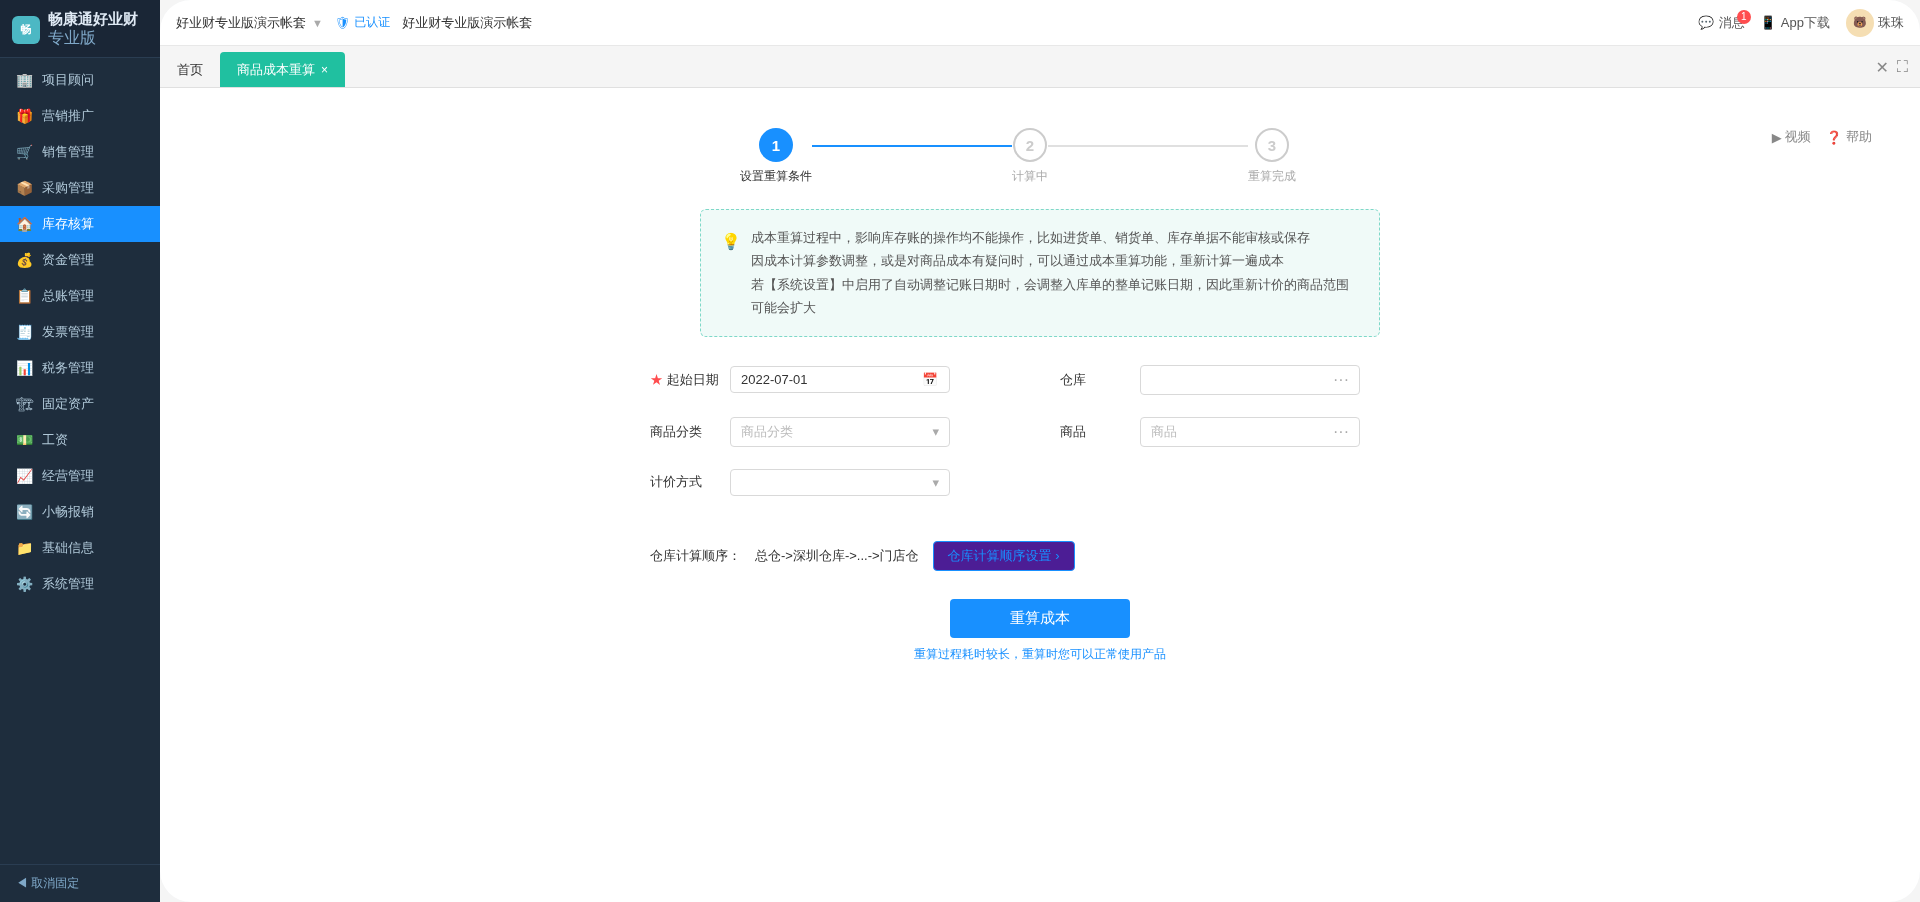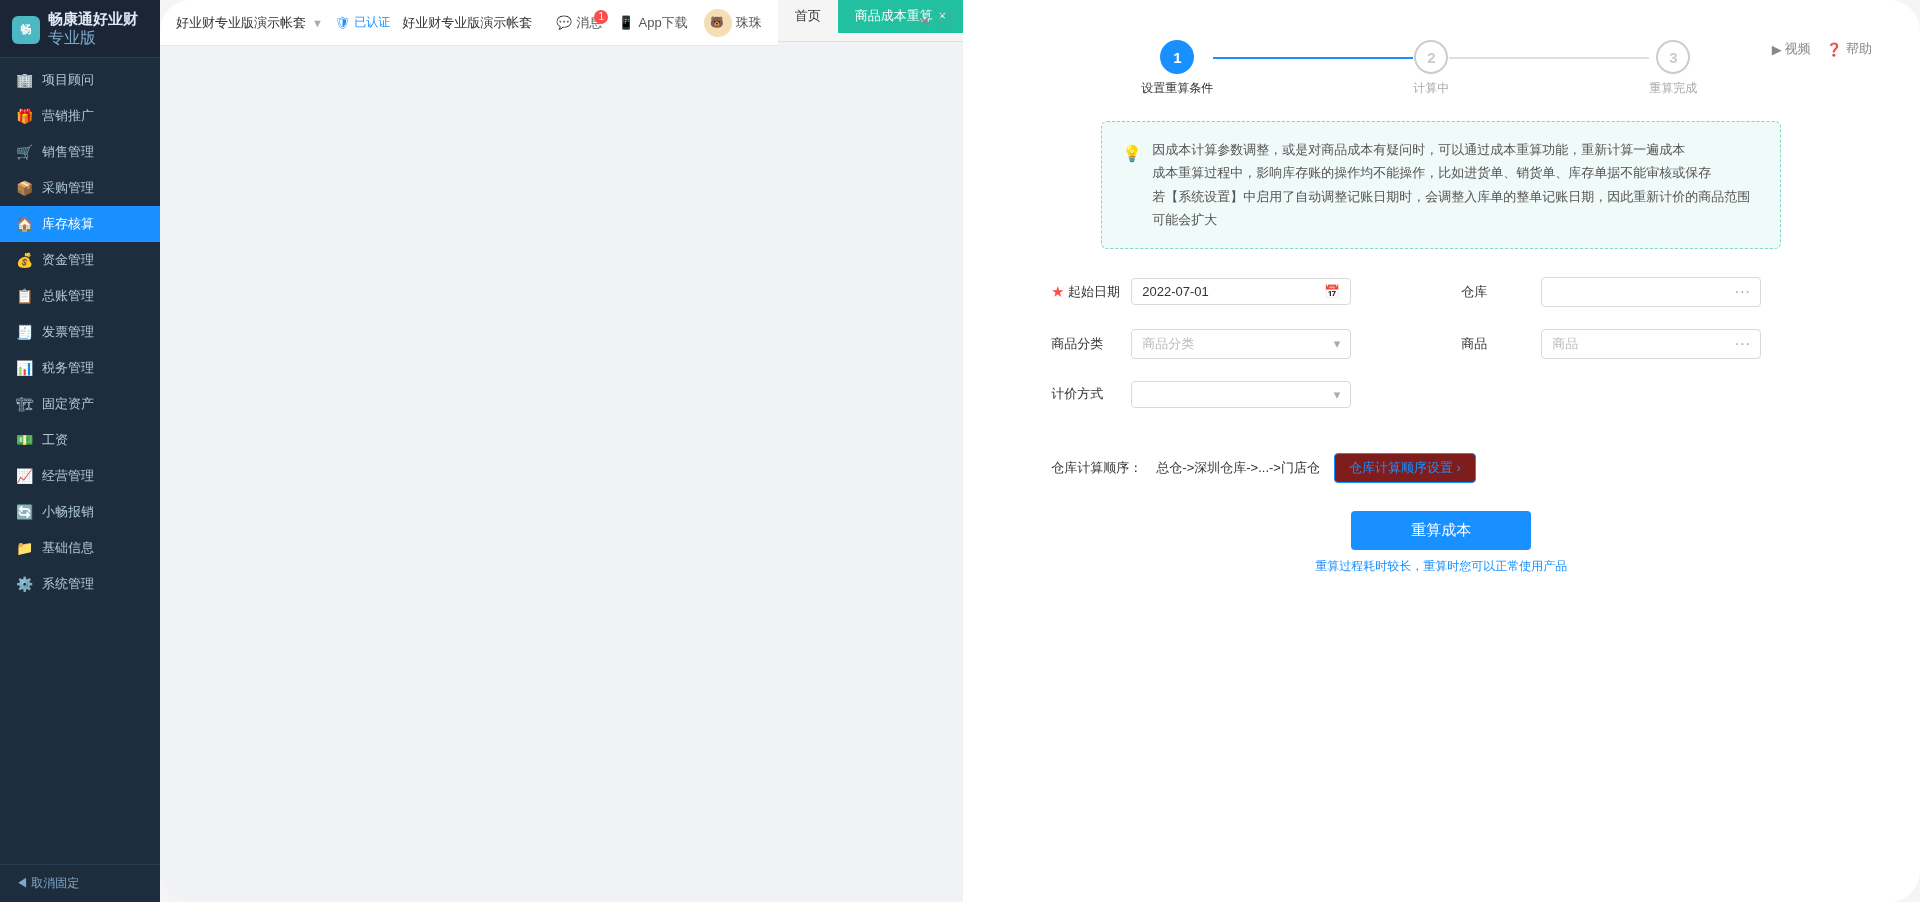--- a/index.html
+++ b/index.html
@@ -53,21 +53,21 @@
       color: #7fa8c8;
       font-size: 12px;
       display: flex;
       align-items: center;
       gap: 6px;
       cursor: pointer;
       border-top: 1px solid #2a3d52;
     }
 
     
-    .main { flex: 1; display: flex; flex-direction: row; overflow: hidden; background: #f0f2f5; border-radius: 31px; }
+    .main { flex: 1; display: flex; flex-direction: column; overflow: hidden; background: #f0f2f5; border-radius: 31px; }
 
     
     .topbar {
       height: 46px;
       background: white;
       display: flex;
       align-items: center;
       padding: 0 16px;
       border-bottom: 1px solid #e8e8e8;
       gap: 12px;
@@ -98,21 +98,21 @@
       display: flex; align-items: center; justify-content: center;
     }
     .avatar { width: 28px; height: 28px; border-radius: 50%; background: #f5deb3; display: flex; align-items: center; justify-content: center; font-size: 11px; }
 
     
     .tabbar {
       height: 42px;
       background: #f5f5f5;
       display: flex;
       align-items: flex-end;
-      padding: 0 0 8px 0;
+      padding: 0 0 0 0;
       border-bottom: 1px solid #e0e0e0;
       position: relative;
     }
     .tab {
       padding: 8px 16px;
       font-size: 13px;
       cursor: pointer;
       color: #555;
       border-top: 1px solid transparent;
       border-left: 1px solid transparent;
@@ -182,21 +182,21 @@
       background: white;
       cursor: pointer;
     }
     .form-select .arrow { margin-left: auto; color: #aaa; }
 
     
     .warehouse-row { display: flex; align-items: center; gap: 14px; margin-bottom: 28px; margin-top: 45px; }
     .warehouse-label { font-size: 13px; color: #333; }
     .warehouse-value { font-size: 13px; color: #333; }
     .warehouse-btn {
-      background: #7f1d1d;
+      background: #4c1d95;
       border: 1px solid #1890ff;
       border-radius: 4px;
       padding: 5px 14px;
       color: #1890ff;
       font-size: 13px;
       cursor: pointer;
       display: flex; align-items: center; gap: 4px;
     }
 
     
@@ -385,22 +385,22 @@
           <span style="color:#888;font-size:13px;cursor:pointer;display:flex;align-items:center;gap:3px;">
             <span>❓</span>
             <span>帮助</span>
           </span>
         </div>
       </div>
 
       <div class="info-box">
         <span class="info-icon">💡</span>
         <div>
+          <div>成本重算过程中，影响库存账的操作均不能操作，比如进货单、销货单、库存单据不能审核或保存</div>
           <div>因成本计算参数调整，或是对商品成本有疑问时，可以通过成本重算功能，重新计算一遍成本</div>
-          <div>成本重算过程中，影响库存账的操作均不能操作，比如进货单、销货单、库存单据不能审核或保存</div>
           <div>若【系统设置】中启用了自动调整记账日期时，会调整入库单的整单记账日期，因此重新计价的商品范围可能会扩大</div>
         </div>
       </div>
 
       <div class="form-area">
 
         <div class="form-row">
           <div class="form-field">
             <span class="form-label">
               <span style="color:#ff4d4f;">★ </span>

